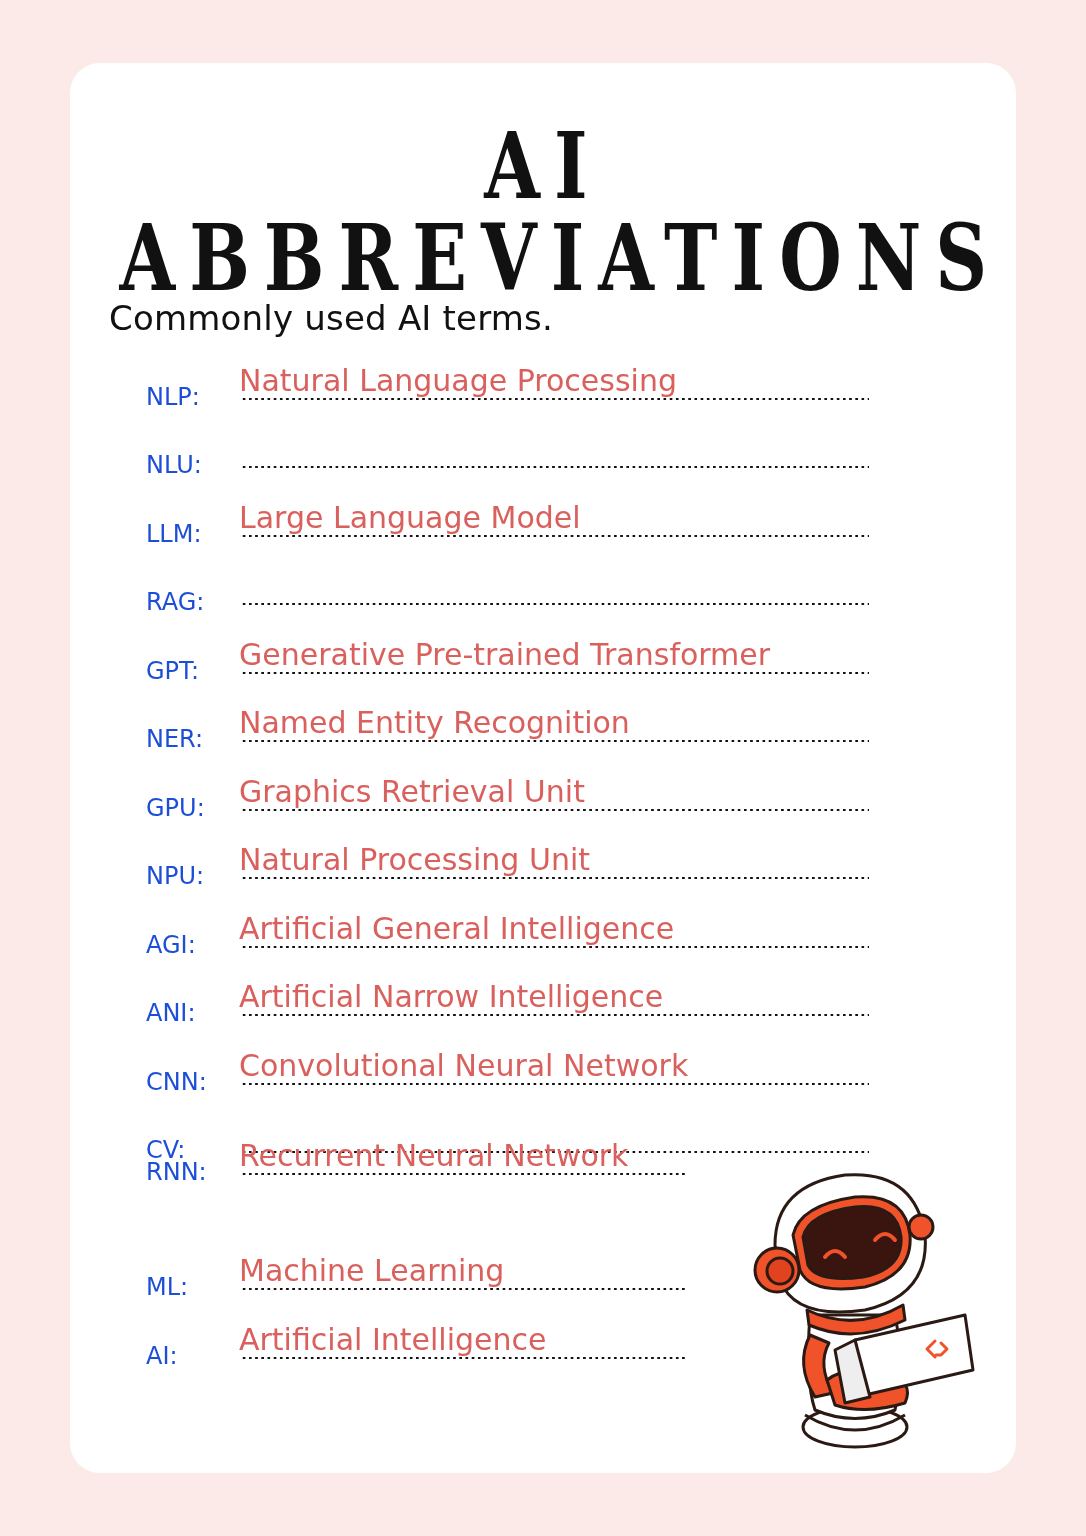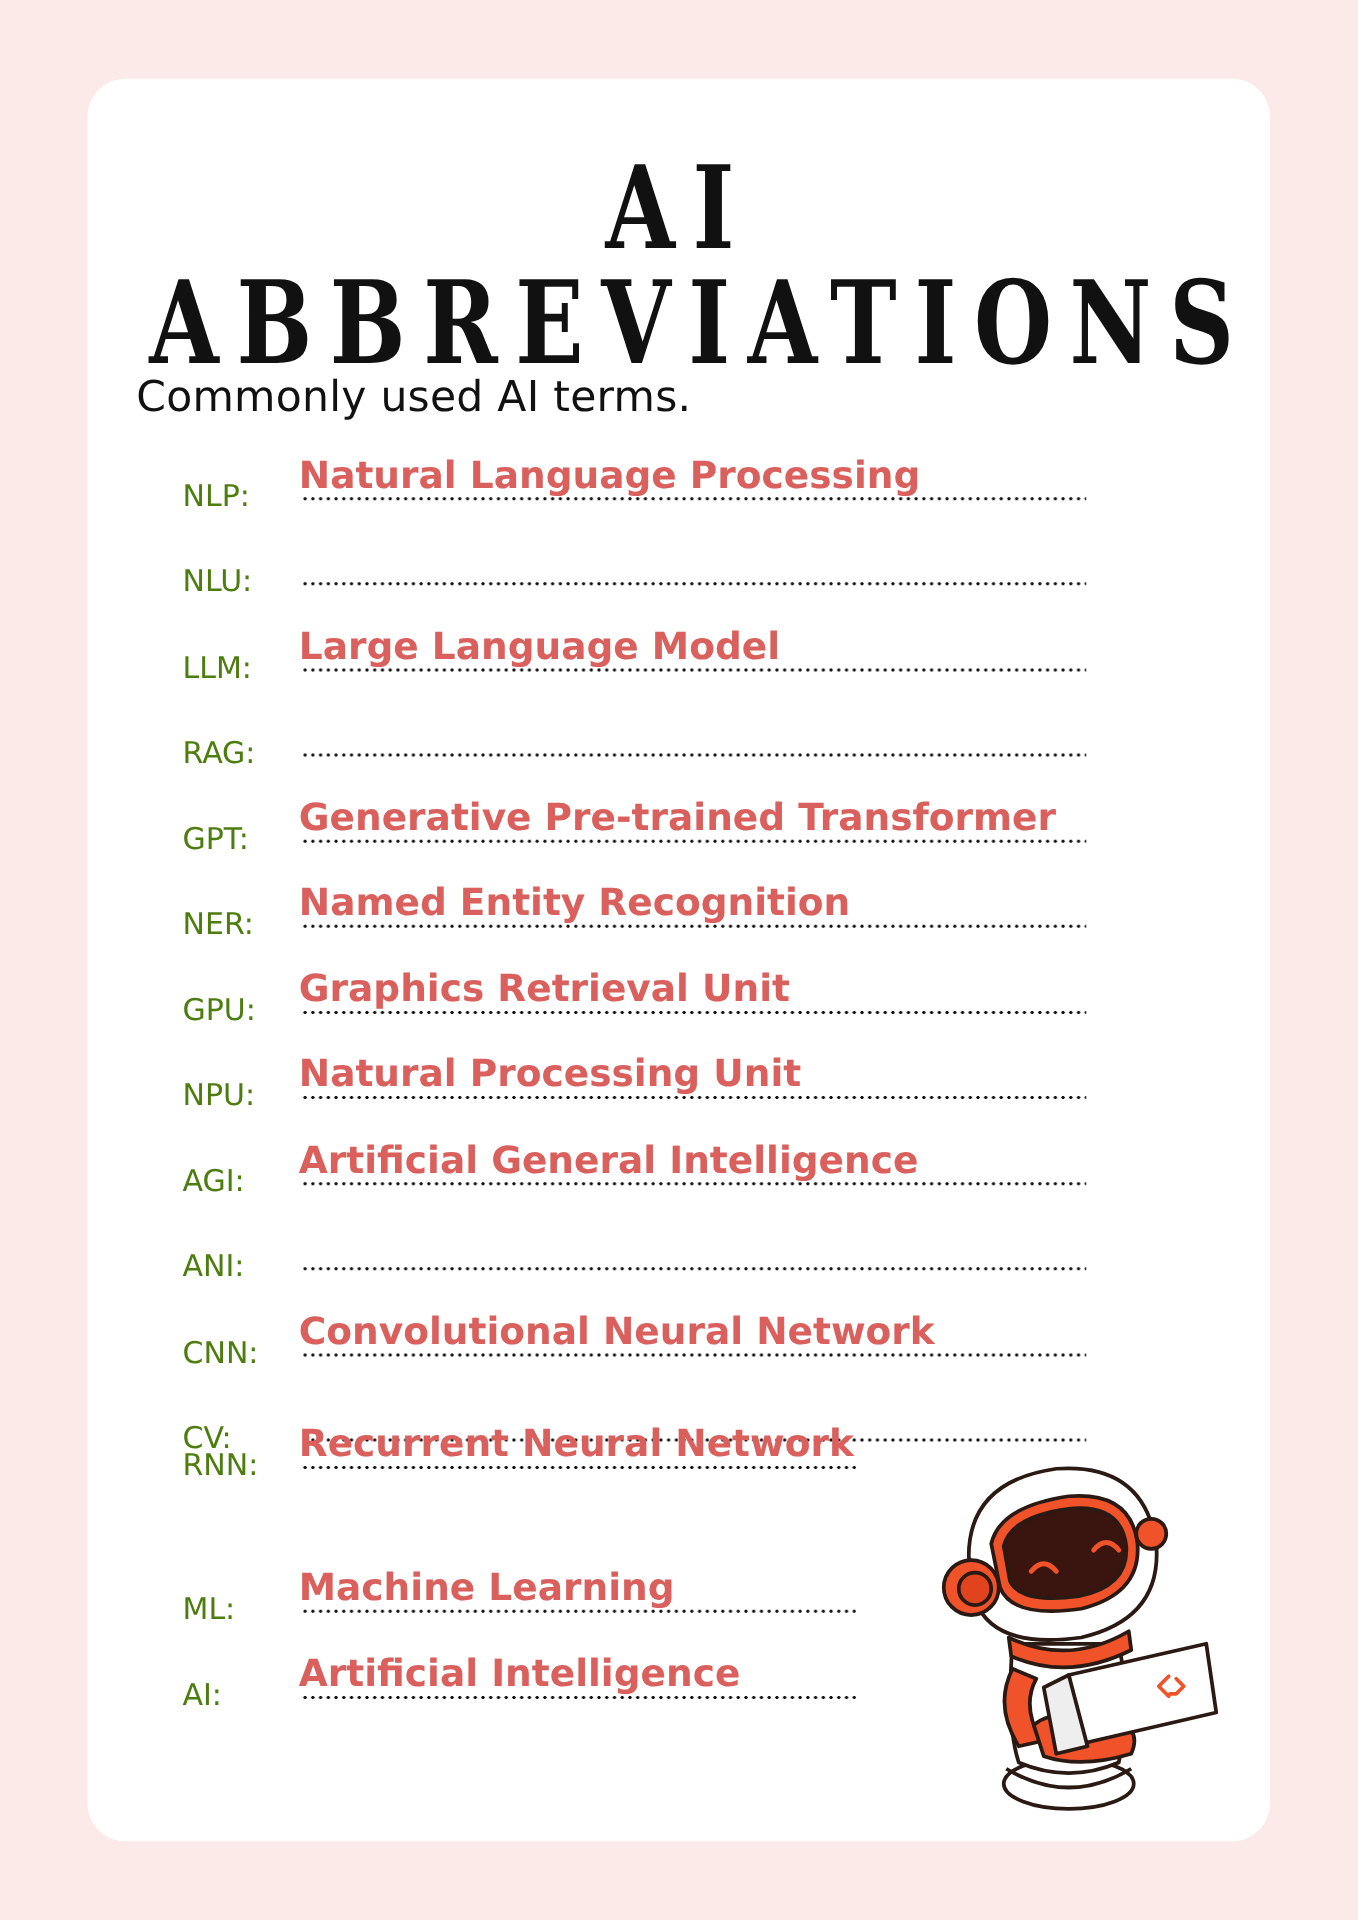--- a/index.html
+++ b/index.html
@@ -30,29 +30,28 @@
       font-family: "DejaVu Sans", sans-serif;
       font-size: 34px; color: #111111;
       letter-spacing: 0.2px;
     }
     .row {
       position: absolute; left: 0; width: 1086px; height: 60px;
     }
     .abbr {
       position: absolute; left: 146px; top: 20px;
       font-family: "DejaVu Sans", sans-serif;
-      font-size: 24px; color: #4d7c0f;
+      font-size: 24px; color: #1d4ed8;
     }
     .term {
       position: absolute; left: 239px; top: 0px;
       font-family: "DejaVu Sans", sans-serif;
       font-size: 30px; color: #d9605c;
       white-space: nowrap;
       z-index: 2;
-      font-weight: bold;
     }
     .rule {
       position: absolute; left: 241px; top: 34px; height: 4px;
       background-image: radial-gradient(circle, #111 1.1px, transparent 1.5px);
       background-size: 6.2px 4px;
       background-repeat: repeat-x;
       z-index: 1;
     }
     .robot {
       position: absolute; left: 745px; top: 1165px;
@@ -106,20 +105,21 @@
     <span class="term">Natural Processing Unit</span>
     <div class="rule" style="width:628px"></div>
   </div>
   <div class="row" style="top:911px">
     <span class="abbr">AGI:</span>
     <span class="term">Artificial General Intelligence</span>
     <div class="rule" style="width:628px"></div>
   </div>
   <div class="row" style="top:979px">
     <span class="abbr">ANI:</span>
+    <span class="term">Artificial Narrow Intelligence</span>
     <div class="rule" style="width:628px"></div>
   </div>
   <div class="row" style="top:1048px">
     <span class="abbr">CNN:</span>
     <span class="term">Convolutional Neural Network</span>
     <div class="rule" style="width:628px"></div>
   </div>
   <div class="row" style="top:1116px">
     <span class="abbr">CV:</span>
     <div class="rule" style="width:628px"></div>

